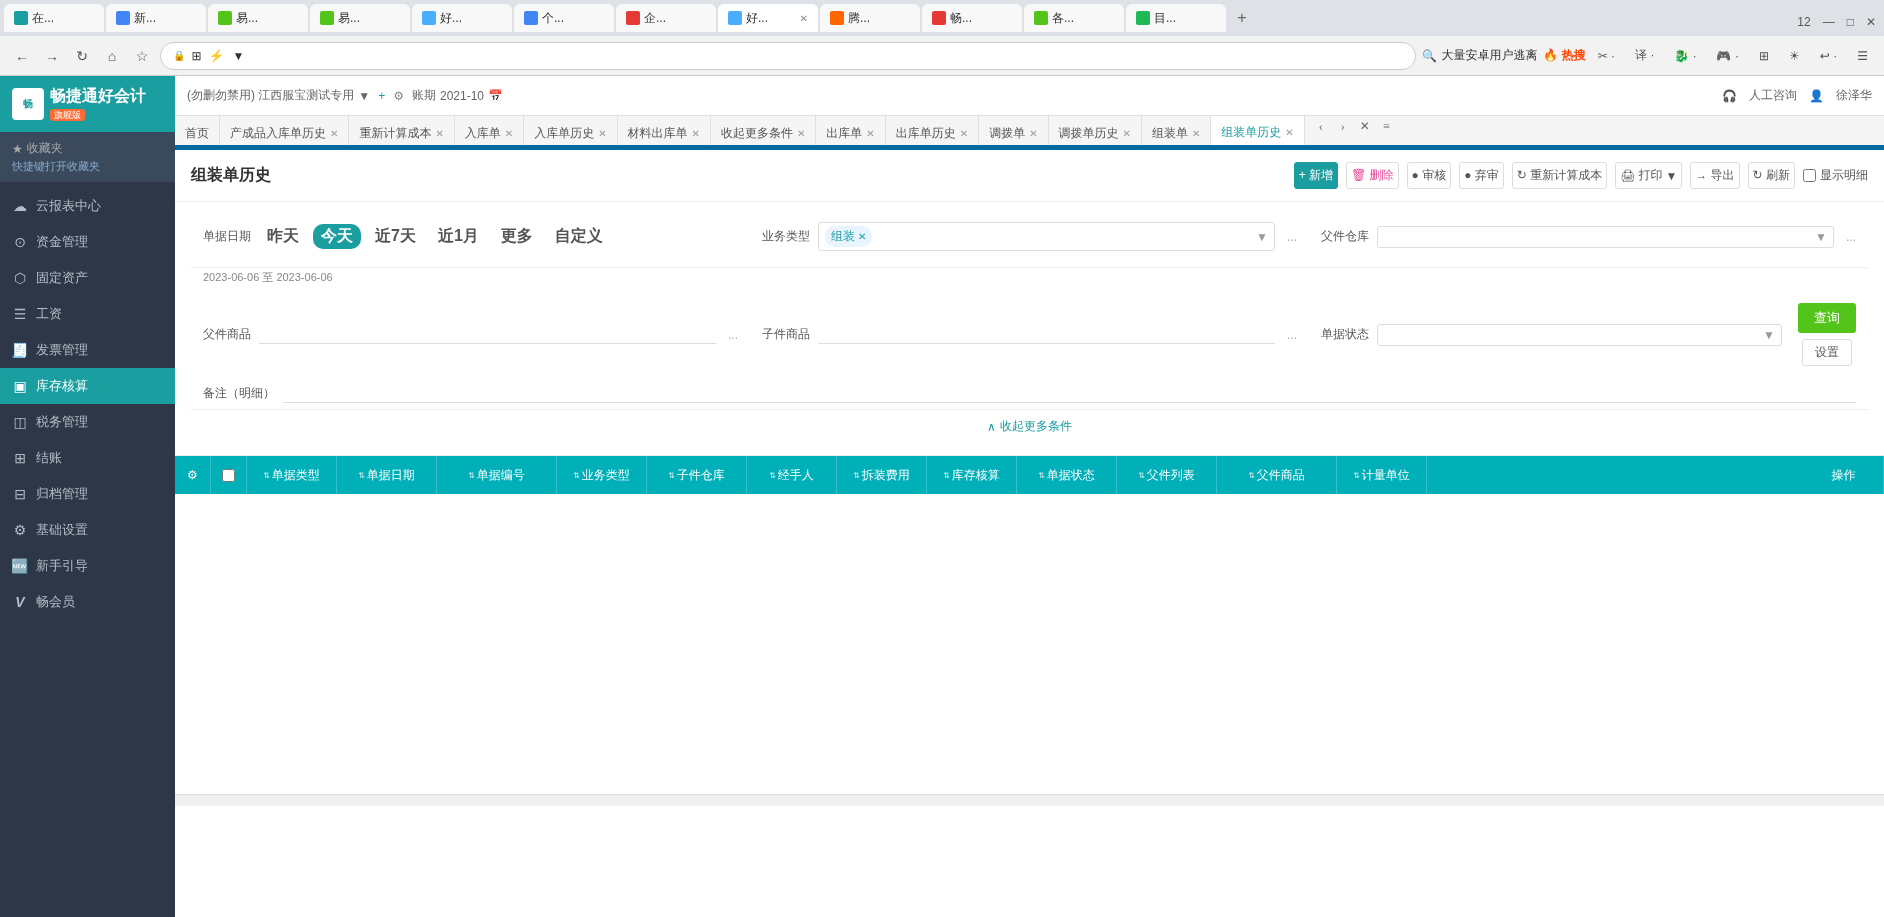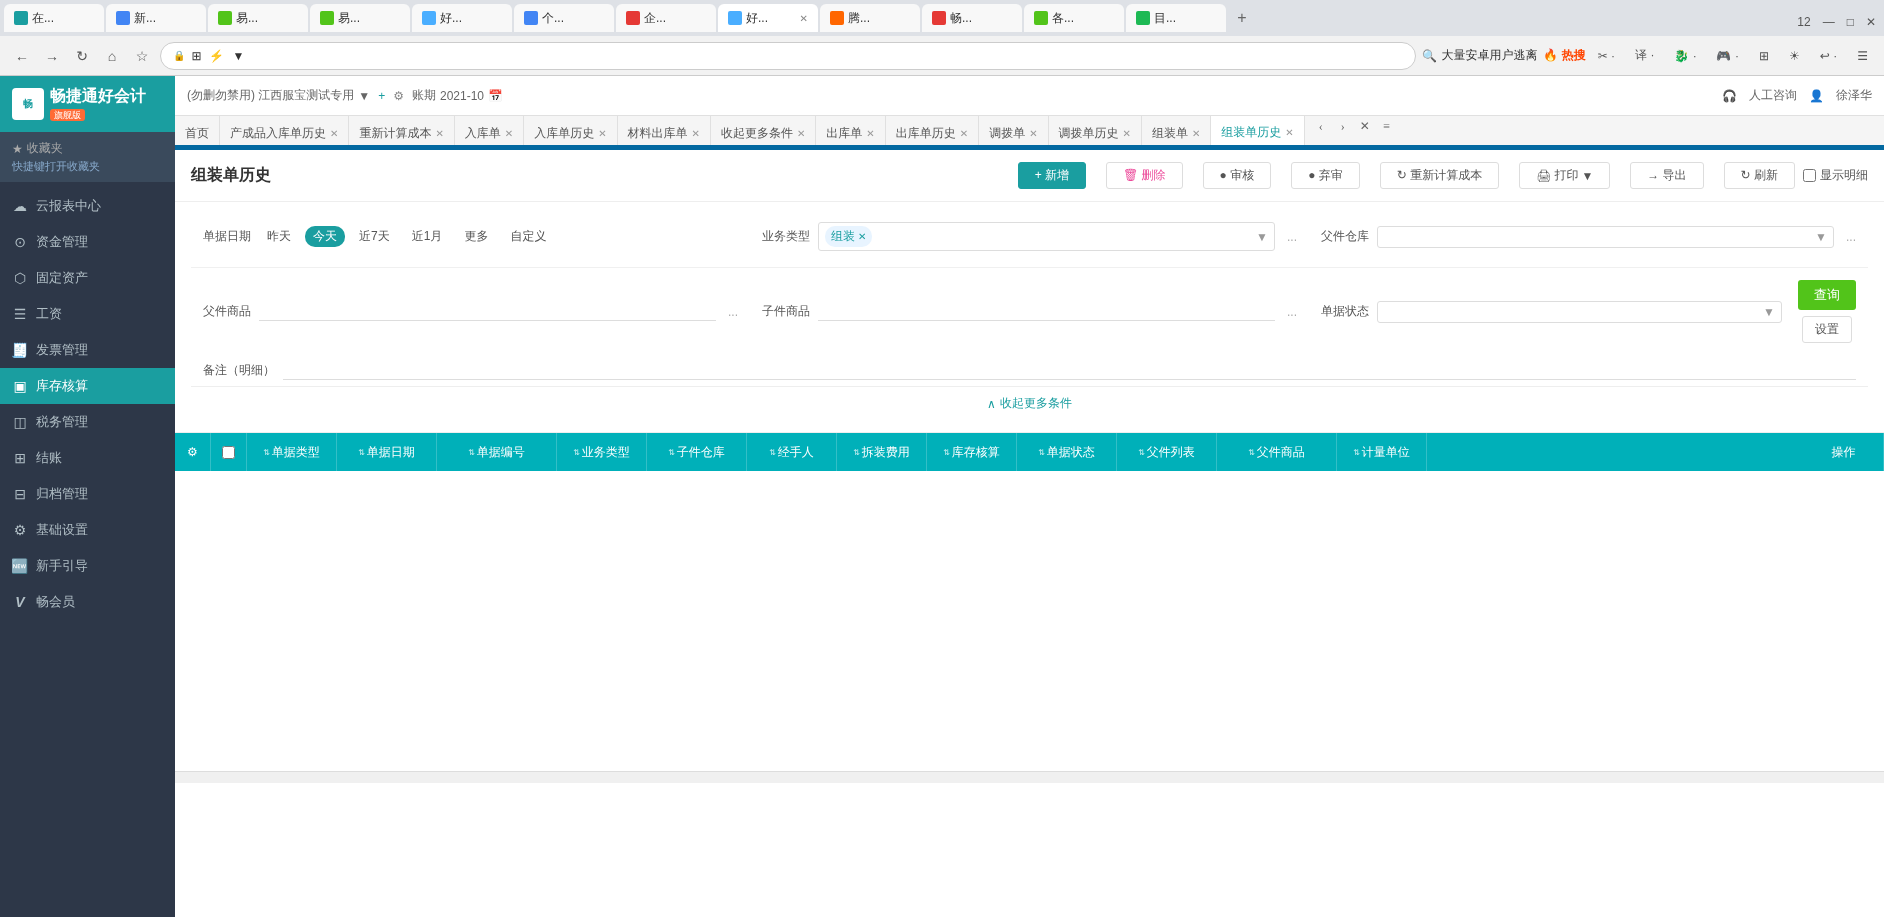--- a/index.html
+++ b/index.html
@@ -61,29 +61,29 @@
     .tab-arrows { display: flex; align-items: center; gap: 2px; padding: 0 6px; }
     .tab-arrow { width: 20px; height: 20px; display: flex; align-items: center; justify-content: center; cursor: pointer; color: #666; font-size: 12px; }
 
     
     .main-content { flex: 1; background: #fff; overflow: auto; padding: 0; }
 
     
     .page-header { display: flex; align-items: center; padding: 12px 16px; border-bottom: 1px solid #eee; }
     .page-title { font-size: 16px; font-weight: bold; color: #333; }
     .page-actions { margin-left: auto; display: flex; align-items: center; gap: 8px; }
-    .action-btn { display: flex; align-items: center; gap: 3px; font-size: 12px; color: #555; cursor: pointer; padding: 4px 16px; border: 1px solid #ddd; border-radius: 3px; background: #fff; margin-left: 12px; }
+    .action-btn { display: flex; align-items: center; gap: 3px; font-size: 12px; color: #555; cursor: pointer; padding: 4px 4px; border: 1px solid #ddd; border-radius: 3px; background: #fff; }
     .action-btn.primary { background: #1a9ea0; color: #fff; border-color: #1a9ea0; }
     .action-btn.danger { color: #ec4899; }
 
     
     .filter-area { padding: 12px 16px; border-bottom: 1px solid #eee; }
     .filter-label { color: #555; font-size: 12px; white-space: nowrap; }
     .date-filters { display: flex; align-items: center; gap: 6px; }
-    .date-btn { padding: 2px 8px; font-size: 12px; color: #555; cursor: pointer; border-radius: 3px; }
+    .date-btn { padding: 2px 8px; font-size: 16px; color: #555; cursor: pointer; border-radius: 3px; font-weight: bold; }
     .date-btn.active { background: #1a9ea0; color: #fff; border-radius: 10px; }
     .filter-tag { display: inline-flex; align-items: center; gap: 3px; background: #e8f4ff; color: #1a9ea0; padding: 2px 6px; border-radius: 10px; font-size: 12px; }
     .filter-tag-close { cursor: pointer; color: #1a9ea0; font-size: 10px; }
     .filter-input { border: none; outline: none; min-width: 150px; font-size: 12px; color: #555; }
     .collapse-btn { display: flex; align-items: center; gap: 4px; color: #1a9ea0; font-size: 12px; cursor: pointer; }
 
     
     .data-table { width: 100%; }
     .table-header { display: flex; align-items: center; background: #00b0b9; height: 38px; }
     .table-col { display: flex; align-items: center; justify-content: center; color: #fff; font-size: 12px; padding: 0 6px; border-right: 1px solid rgba(255,255,255,0.2); height: 100%; gap: 2px; flex-shrink: 0; }
@@ -414,20 +414,23 @@
 
           <div class="filter-cell">
             <span class="filter-label">父件仓库</span>
             <div style="display:flex; align-items:center; flex:1; border:1px solid #ddd; border-radius:3px; padding:3px 6px;">
               <span style="margin-left:auto; color:#999;">▼</span>
             </div>
             <span style="color:#aaa; cursor:pointer; margin-left:4px;">...</span>
           </div>
         </div>
 
+        <div style="padding:2px 12px 6px; font-size:11px; color:#888;">
+          <span>2023-06-06 至 2023-06-06</span>
+        </div>
 
         <div style="display:grid; grid-template-columns:1fr 1fr 1fr; align-items:center; padding:4px 0;">
 
           <div class="filter-cell">
             <span class="filter-label">父件商品</span>
             <div style="display:flex; align-items:center; flex:1; border-bottom:1px solid #ddd; padding:2px 0;">
               <input class="filter-input" type="text" placeholder="" style="">
             </div>
             <span style="color:#aaa; cursor:pointer; margin-left:4px;">...</span>
           </div>

